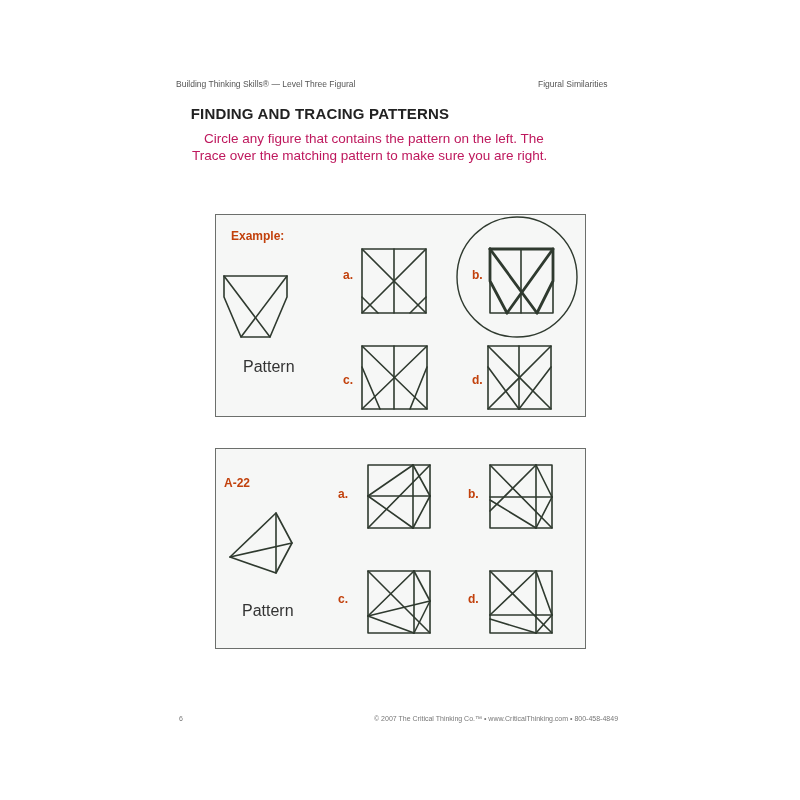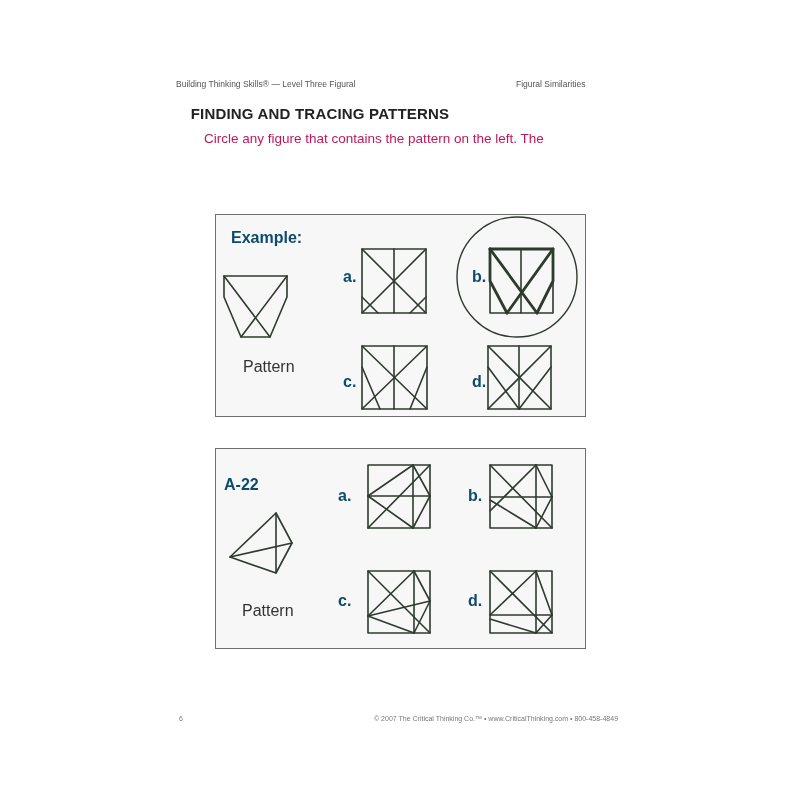--- a/index.html
+++ b/index.html
@@ -3,35 +3,36 @@
 <meta charset="utf-8">
 <style>
   html, body { margin:0; padding:0; }
   body { width:800px; height:800px; background:#ffffff; position:relative; overflow:hidden; font-family:"Liberation Sans", sans-serif; color:#2b2f2b; }
   .abs { position:absolute; }
   .hdr { font-size:8.5px; color:#555; top:79px; }
   .title { top:105px; left:0; width:640px; text-align:center; font-size:15px; font-weight:bold; color:#222; letter-spacing:0.2px; }
   .instr { top:130px; left:192px; width:420px; font-size:13.5px; line-height:17px; color:#be185d; }
   .instr div { white-space:nowrap; }
   .panel { border:1.5px solid #6c6f6c; background:#f6f7f6; box-sizing:border-box; }
-  .lbl { font-size:16px; font-weight:bold; color:#0c4a6e; }
+  .lbl { font-size:12px; font-weight:bold; color:#c2410c; }
   .plbl { font-size:16px; color:#333; }
   .footer { font-size:7px; color:#777; top:715px; }
   svg { position:absolute; left:0; top:0; }
 </style>
 </head>
 <body>
 
 <div class="abs hdr" style="left:176px;">Building Thinking Skills® — Level Three Figural</div>
-<div class="abs hdr" style="left:516px;">Figural Similarities</div>
+<div class="abs hdr" style="left:538px;">Figural Similarities</div>
 
 <div class="abs title">FINDING AND TRACING PATTERNS</div>
 
 <div class="abs instr">
   <div style="padding-left:12px;">Circle any figure that contains the pattern on the left. The</div>
+  <div>Trace over the matching pattern to make sure you are right.</div>
 </div>
 
 <div class="abs panel" style="left:215px; top:214px; width:371px; height:203px;"></div>
 <div class="abs lbl" style="left:231px; top:229px;">Example:</div>
 <div class="abs plbl" style="left:243px; top:358px;">Pattern</div>
 <div class="abs lbl" style="left:343px; top:268px;">a.</div>
 <div class="abs lbl" style="left:472px; top:268px;">b.</div>
 <div class="abs lbl" style="left:343px; top:373px;">c.</div>
 <div class="abs lbl" style="left:472px; top:373px;">d.</div>
 

